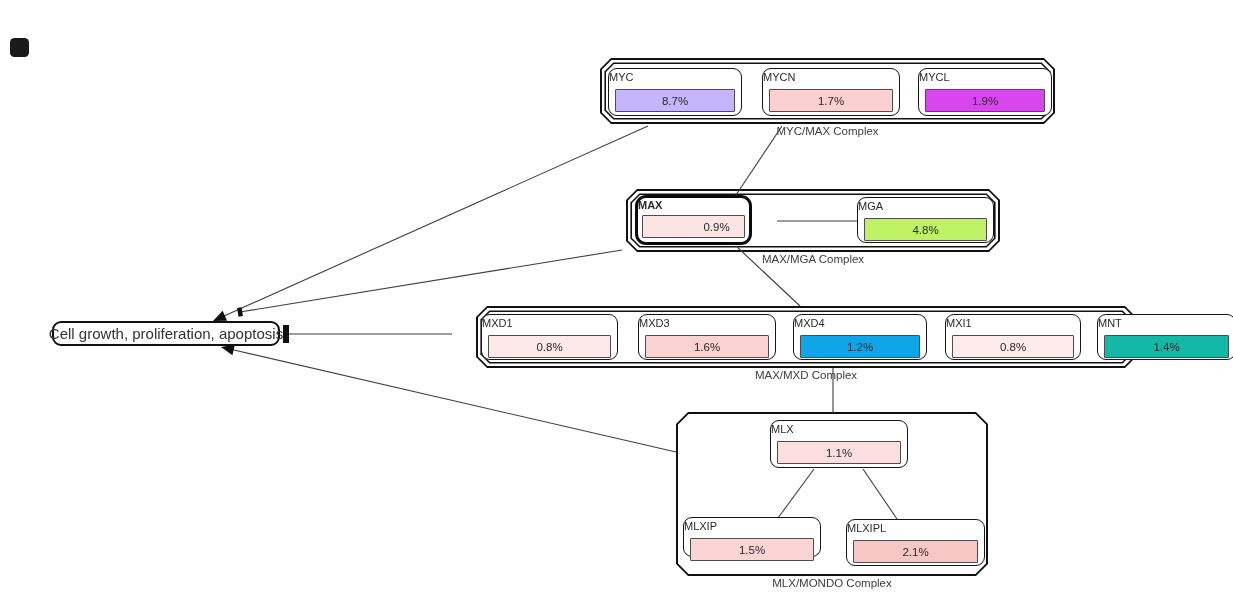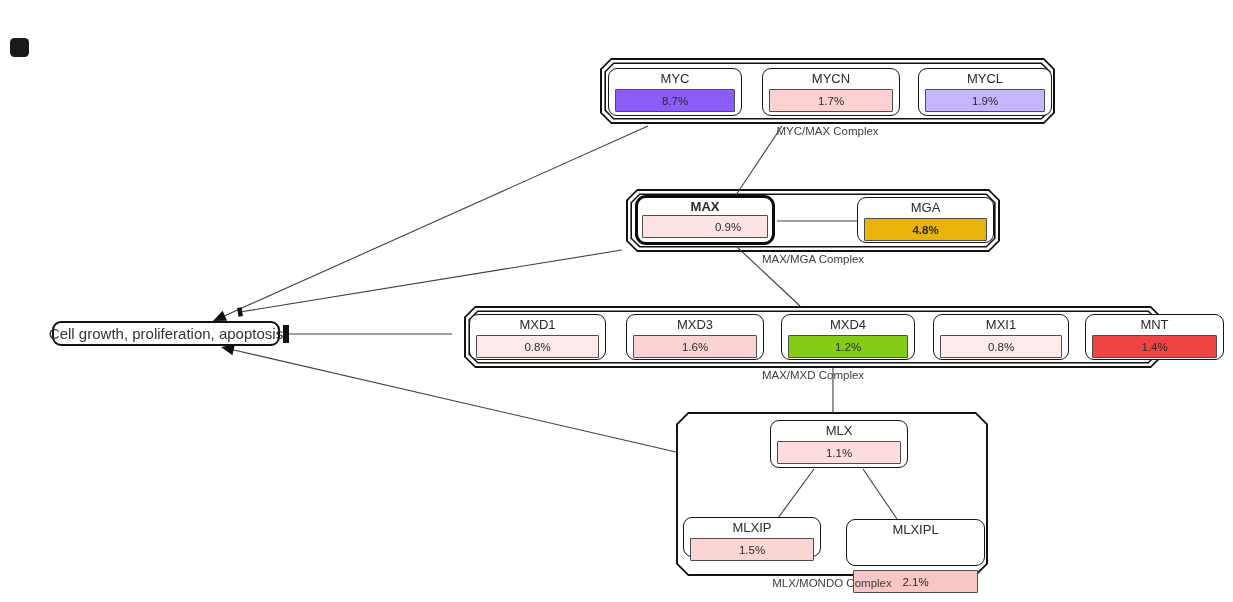--- a/index.html
+++ b/index.html
@@ -13,22 +13,22 @@
                          var(--bv) 100%, 0 calc(100% - var(--bv)), 0 var(--bv));
        z-index:1;}
   .ob{background:#111111;}
   .ow{background:#ffffff;}
   .clabel{position:absolute;left:-40px;right:-40px;text-align:center;
           font-size:11.5px;color:#3d3d3d;z-index:3;white-space:nowrap;}
   
   .gene{position:absolute;background:#ffffff;border:1.7px solid #161616;
         border-radius:9px;z-index:3;box-sizing:border-box;}
   .gene.hl{border-width:3.4px;border-radius:11px;border-color:#0b0b0b;}
-  .gsym{position:absolute;top:2px;left:0;right:0;text-align:center;
-        font-size:13px;color:#2a2a2a;}
+  .gsym{position:absolute;top:2px;left:0;right:0;
+        font-size:11px;color:#2a2a2a;}
   .gene.hl .gsym{font-weight:bold;top:1px;}
   .gpct{position:absolute;left:6px;right:6px;top:20px;height:21px;
         border:1px solid #4d4d4d;display:flex;align-items:center;justify-content:center;
         font-size:11.5px;color:#2a2a2a;border-radius:1px;}
   .gene.hl .gpct{left:4px;right:4px;top:17px;height:21px;}
   
   .process{position:absolute;left:52px;top:321px;width:228px;height:25px;
            background:#ffffff;border:2px solid #111111;border-radius:9px;
            display:flex;align-items:center;justify-content:center;
            font-size:15px;color:#333333;z-index:3;box-sizing:border-box;white-space:nowrap;}
@@ -82,90 +82,90 @@
 
   <div class="corner-marker" style="background-color: rgb(26, 26, 26);"></div>
 
   <div class="cplx" style="left:600px;top:58px;width:455px;height:66px;">
     <div class="oct ob" style="--bv:11px;inset:0;"></div>
     <div class="oct ow" style="--bv:10px;inset:1.7px;"></div>
     <div class="oct ob" style="--bv:9px;inset:4.4px;"></div>
     <div class="oct ow" style="--bv:8px;inset:6px;"></div>
     <div class="gene" style="left:8px;top:10px;width:134px;height:48px;">
       <div class="gsym">MYC</div>
-      <div class="gpct" style="background-color: #8b5cf6;">8.7%</div>
+      <div class="gpct" style="background-color: #c4b5fd;">8.7%</div>
     </div>
     <div class="gene" style="left:162px;top:10px;width:138px;height:48px;">
       <div class="gsym">MYCN</div>
       <div class="gpct" style="background-color: rgb(251, 208, 208);">1.7%</div>
     </div>
     <div class="gene" style="left:318px;top:10px;width:134px;height:48px;">
       <div class="gsym">MYCL</div>
-      <div class="gpct" style="background-color: #c4b5fd;">1.9%</div>
+      <div class="gpct" style="background-color: #d946ef;">1.9%</div>
     </div>
     <div class="clabel" style="top:67px;">MYC/MAX Complex</div>
   </div>
 
   <div class="cplx" style="left:626px;top:189px;width:374px;height:63px;">
     <div class="oct ob" style="--bv:11px;inset:0;"></div>
     <div class="oct ow" style="--bv:10px;inset:1.7px;"></div>
     <div class="oct ob" style="--bv:9px;inset:4.4px;"></div>
     <div class="oct ow" style="--bv:8px;inset:6px;"></div>
-    <div class="gene hl" style="left:9px;top:6px;width:140px;height:50px;">
+    <div class="gene hl" style="left:9px;top:6px;width:117px;height:50px;">
       <div class="gsym">MAX</div>
       <div class="gpct" style="background-color: rgb(252, 228, 228); padding-left: 46px;">0.9%</div>
     </div>
     <div class="gene" style="left:231px;top:8px;width:137px;height:46px;">
       <div class="gsym">MGA</div>
-      <div class="gpct" style="background-color: #eab308; font-weight: bold;">4.8%</div>
+      <div class="gpct" style="background-color: #bef264;">4.8%</div>
     </div>
     <div class="clabel" style="top:64px;">MAX/MGA Complex</div>
   </div>
 
-  <div class="cplx" style="left:464px;top:306px;width:660px;height:62px;padding-left:38px;">
+  <div class="cplx" style="left:476px;top:306px;width:660px;height:62px;">
     <div class="oct ob" style="--bv:11px;inset:0;"></div>
     <div class="oct ow" style="--bv:10px;inset:1.7px;"></div>
     <div class="oct ob" style="--bv:9px;inset:4.4px;"></div>
     <div class="oct ow" style="--bv:8px;inset:6px;"></div>
     <div class="gene" style="left:5px;top:8px;width:137px;height:46px;">
       <div class="gsym">MXD1</div>
       <div class="gpct" style="background-color: rgb(253, 233, 233);">0.8%</div>
     </div>
     <div class="gene" style="left:162px;top:8px;width:138px;height:46px;">
       <div class="gsym">MXD3</div>
       <div class="gpct" style="background-color: rgb(251, 210, 210);">1.6%</div>
     </div>
     <div class="gene" style="left:317px;top:8px;width:134px;height:46px;">
       <div class="gsym">MXD4</div>
-      <div class="gpct" style="background-color: #84cc16;">1.2%</div>
+      <div class="gpct" style="background-color: #0ea5e9;">1.2%</div>
     </div>
     <div class="gene" style="left:469px;top:8px;width:136px;height:46px;">
       <div class="gsym">MXI1</div>
       <div class="gpct" style="background-color: rgb(253, 234, 234);">0.8%</div>
     </div>
     <div class="gene" style="left:621px;top:8px;width:139px;height:46px;">
       <div class="gsym">MNT</div>
-      <div class="gpct" style="background-color: #ef4444;">1.4%</div>
+      <div class="gpct" style="background-color: #14b8a6;">1.4%</div>
     </div>
     <div class="clabel" style="top:63px;">MAX/MXD Complex</div>
   </div>
 
   <div class="cplx" style="left:676px;top:412px;width:312px;height:164px;">
     <div class="oct ob" style="--bv:12px;inset:0;"></div>
     <div class="oct ow" style="--bv:11px;inset:1.8px;"></div>
     <div class="gene" style="left:94px;top:8px;width:138px;height:48px;">
       <div class="gsym">MLX</div>
       <div class="gpct" style="background-color: rgb(252, 222, 222);">1.1%</div>
     </div>
     <div class="gene" style="left:7px;top:105px;width:138px;height:40px;">
       <div class="gsym">MLXIP</div>
       <div class="gpct" style="background-color: rgb(251, 212, 212);">1.5%</div>
     </div>
     <div class="gene" style="left:170px;top:107px;width:139px;height:47px;">
       <div class="gsym">MLXIPL</div>
-      <div class="gpct" style="background-color: rgb(249, 198, 198); margin-top: 30px;">2.1%</div>
+      <div class="gpct" style="background-color: rgb(249, 198, 198);">2.1%</div>
     </div>
     <div class="clabel" style="top:165px;">MLX/MONDO Complex</div>
   </div>
 
   <div class="process">Cell growth, proliferation, apoptosis</div>
 
 </div>
 
 </body></html>

